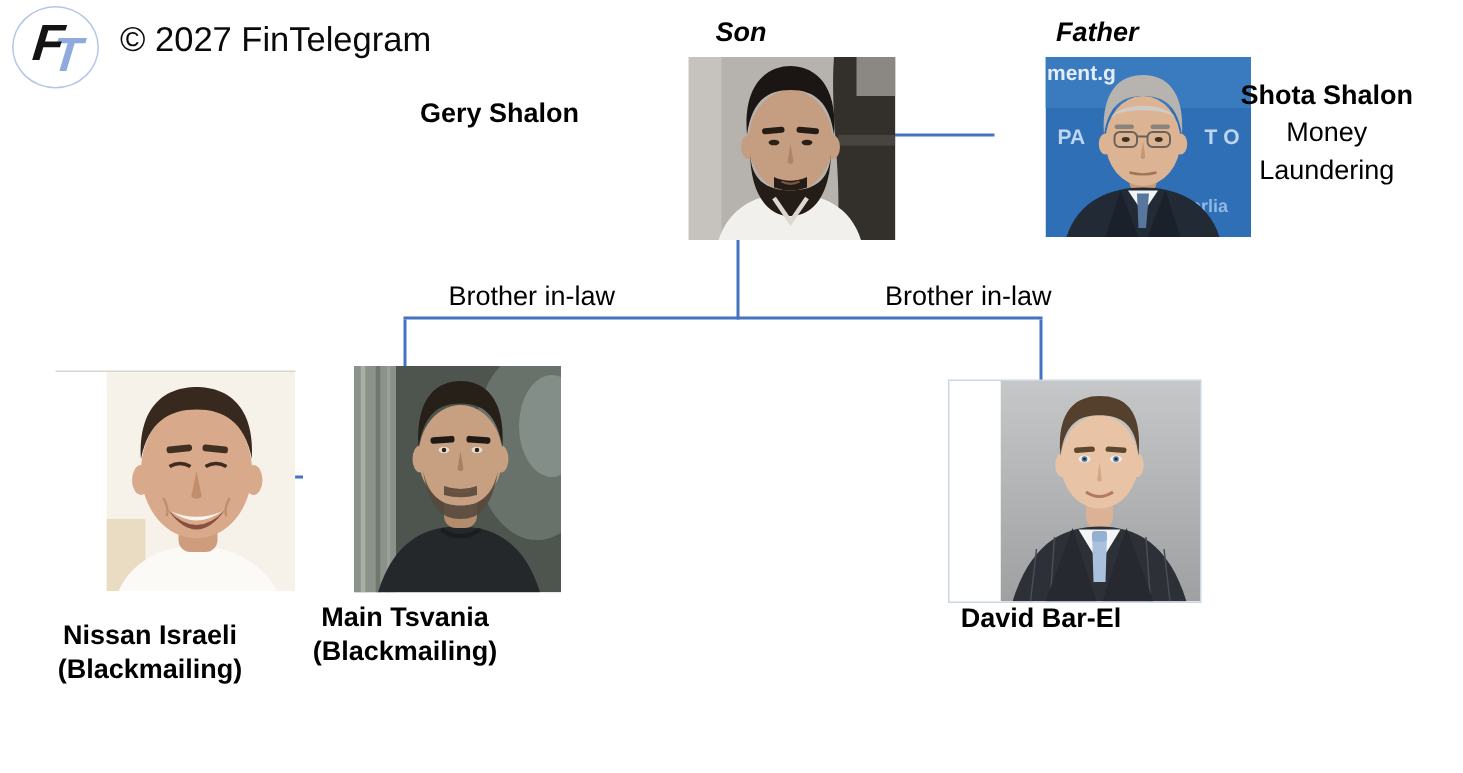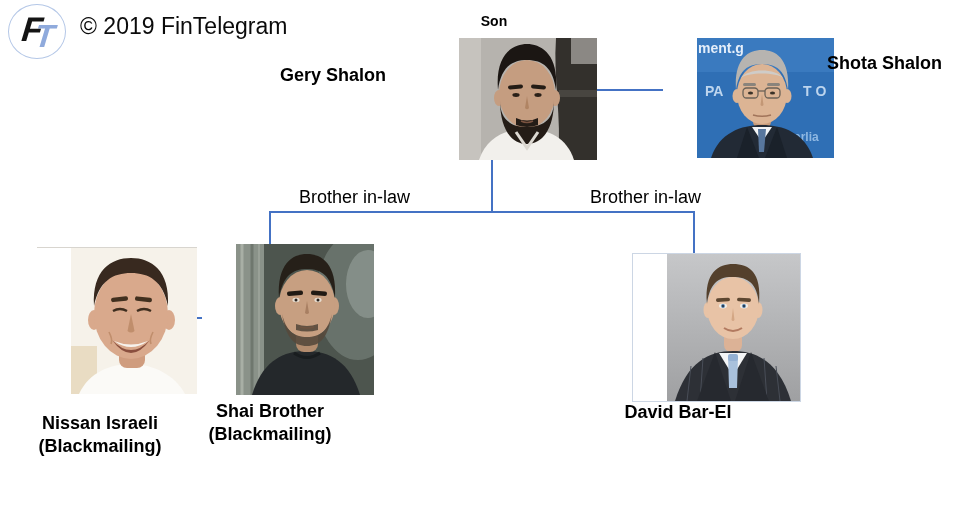--- a/index.html
+++ b/index.html
@@ -1,21 +1,21 @@
 <!DOCTYPE html>
 <html style="--connector: #4472C4; --logo-blue: #8faadc; --logo-ring: #b4c7e7;"><head>
 <meta charset="utf-8">
 <style>
   html,body{margin:0;padding:0;background:#fff;}
   .canvas{
     position:relative;width:975px;height:515px;background:#fff;
     font-family:"Liberation Sans",sans-serif;overflow:hidden;color:#000;
   }
   .line{position:absolute;background:var(--connector,#4472C4);}
-  .lbl{position:absolute;text-align:center;font-size:14px;font-weight:700;line-height:22px;white-space:nowrap;}
+  .lbl{position:absolute;text-align:center;font-size:18px;font-weight:700;line-height:22px;white-space:nowrap;font-style:italic;}
   .photo{position:absolute;overflow:hidden;font-size:0;line-height:0;padding-left:34px;}
   .photo svg{display:block;}
   
   .logo-ring{
     position:absolute;left:8px;top:4px;width:56px;height:53px;border-radius:50%;
     border:1.5px solid var(--logo-ring,#b4c7e7);background:#fff;
   }
   .logo-f,.logo-t{
     position:absolute;font-weight:700;font-style:italic;line-height:1;
     transform:skewX(-6deg);
@@ -31,23 +31,24 @@
 </style>
 </head>
 <body>
 
 <div class="canvas">
 
   <div class="logo-ring">
     <span class="logo-f">F</span>
     <span class="logo-t">T</span>
   </div>
-  <div class="copyright">© 2019 FinTelegram</div>
+  <div class="copyright">© 2027 FinTelegram</div>
 
   <div class="lbl" style="left:425px;top:10px;width:138px;">Son</div>
+  <div class="lbl" style="left:663px;top:10px;width:137px;">Father</div>
 
   <div class="line" style="left:563px;top:89px;width:100px;height:2px;"></div>
   <div class="line" style="left:491px;top:160px;width:2px;height:53px;"></div>
   <div class="line" style="left:269px;top:211px;width:426px;height:2px;"></div>
   <div class="line" style="left:269px;top:213px;width:2px;height:34px;"></div>
   <div class="line" style="left:693px;top:213px;width:2px;height:41px;"></div>
   <div class="line" style="left:163px;top:317px;width:39px;height:2px;"></div>
 
   <div class="bl-label" style="left:260px;top:187px;width:150px;">Brother in-law</div>
   <div class="bl-label" style="left:551px;top:187px;width:150px;">Brother in-law</div>
@@ -109,20 +110,22 @@
       <path d="M14,120 C22,95 44,87 65,87 C86,87 108,95 116,120 Z" fill="#222a35"></path>
       <path d="M55,89 L65,104 L75,89 Z" fill="#f2f4f6"></path>
       <path d="M61,91 L69,91 L67,114 L62,114 Z" fill="#58779e"></path>
       <path d="M50,89 L62,120 L40,120 Z" fill="#1a212a"></path>
       <path d="M80,89 L68,120 L90,120 Z" fill="#1a212a"></path>
     </svg>
   </div>
 
   <div class="name-center" style="left:797px;top:51px;width:127px;margin-left:24px;">
     <div class="bold">Shota Shalon</div>
+    <div>Money</div>
+    <div>Laundering</div>
   </div>
 
   <div class="photo" style="left:37px;top:247px;width:126px;height:147px;border-top:1px solid #d8d5cf;">
     <svg width="126" height="146" viewBox="0 0 126 146" xmlns="http://www.w3.org/2000/svg">
       <rect width="126" height="146" fill="#f6f2ea"></rect>
       <rect x="0" y="98" width="26" height="48" fill="#e9dcc3"></rect>
       <path d="M8,146 C18,124 40,116 60,116 C82,116 104,127 114,146 Z" fill="#fbfaf7"></path>
       <rect x="48" y="96" width="26" height="24" rx="8" fill="#cf9c7e"></rect>
       <ellipse cx="23" cy="72" rx="6" ry="10" fill="#d9a98c"></ellipse>
       <ellipse cx="98" cy="72" rx="6" ry="10" fill="#d9a98c"></ellipse>
@@ -206,20 +209,20 @@
       <path d="M48,98 L64,147 L30,147 Z" fill="#26292f"></path>
       <path d="M84,98 L68,147 L102,147 Z" fill="#26292f"></path>
     </svg>
   </div>
 
   <div class="caption" style="left:15px;top:396px;width:170px;margin-top:16px;">
     <div>Nissan Israeli</div>
     <div>(Blackmailing)</div>
   </div>
   <div class="caption" style="left:185px;top:400px;width:170px;">
-    <div>Shai Brother</div>
+    <div>Main Tsvania</div>
     <div>(Blackmailing)</div>
   </div>
-  <div class="caption" style="left:593px;top:401px;width:170px;">
+  <div class="caption" style="left:609px;top:401px;width:170px;">
     <div>David Bar-El</div>
   </div>
 
 </div>
 
 </body></html>

